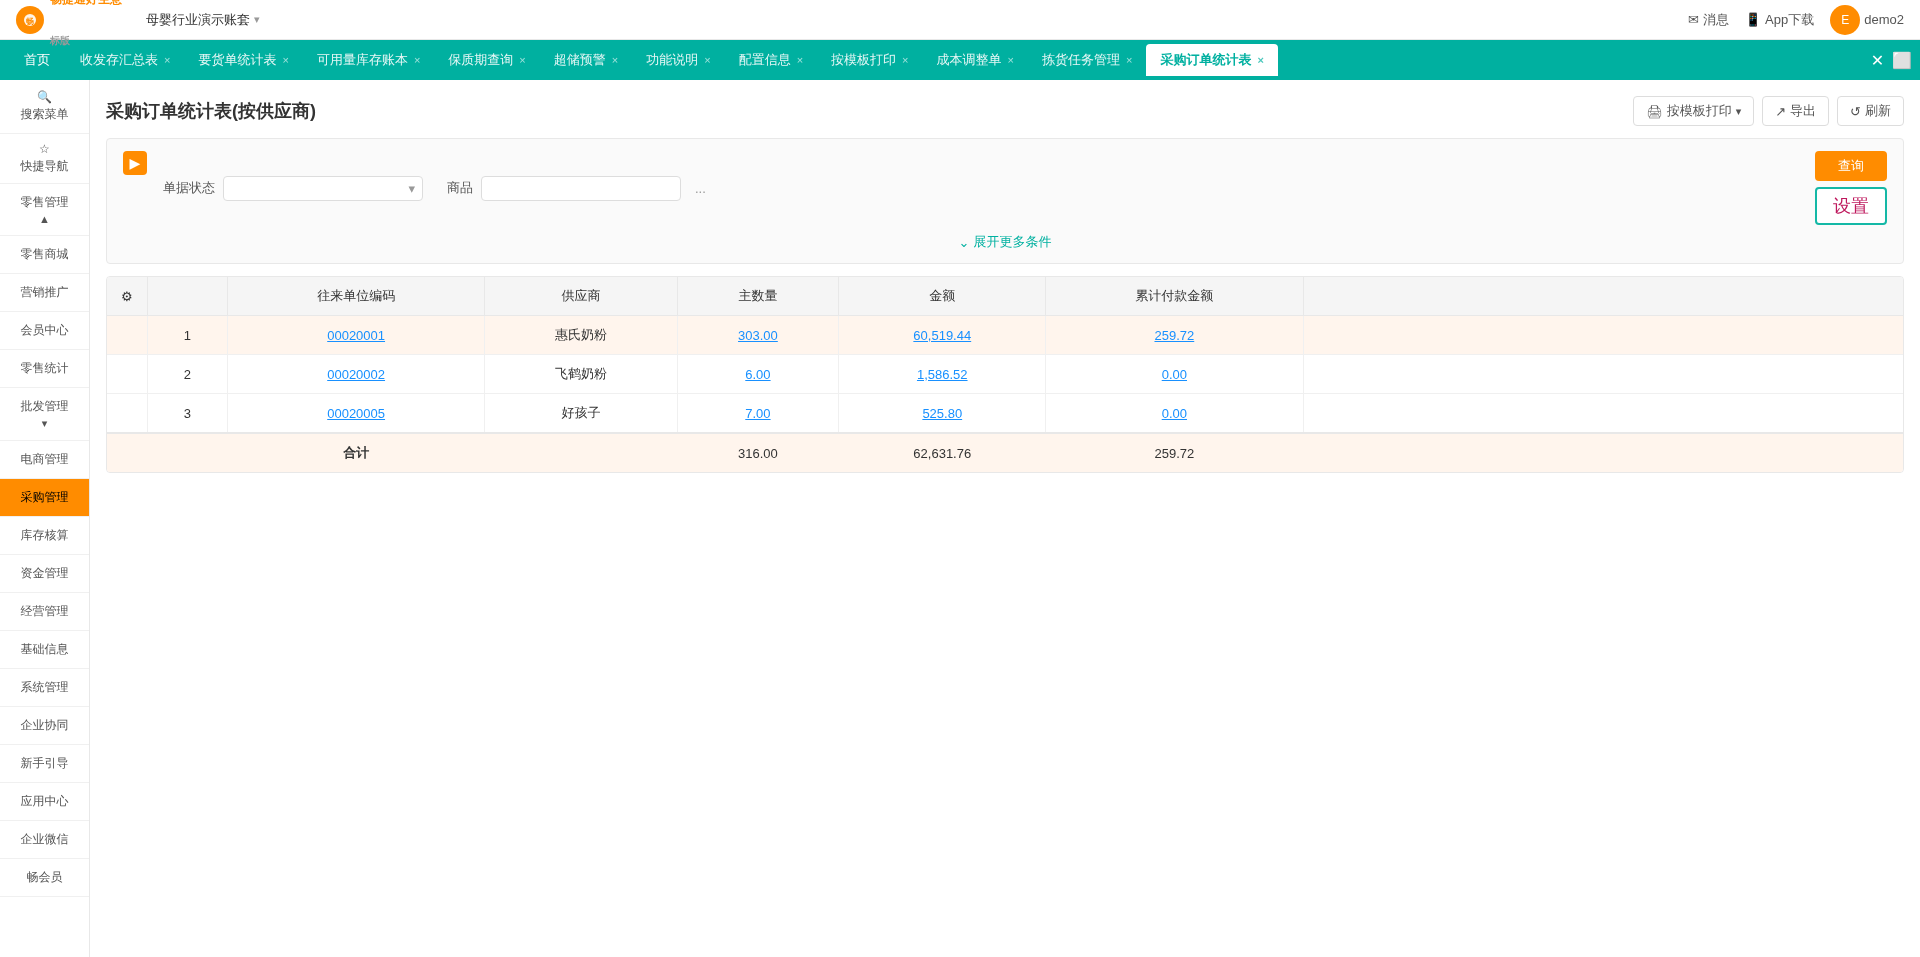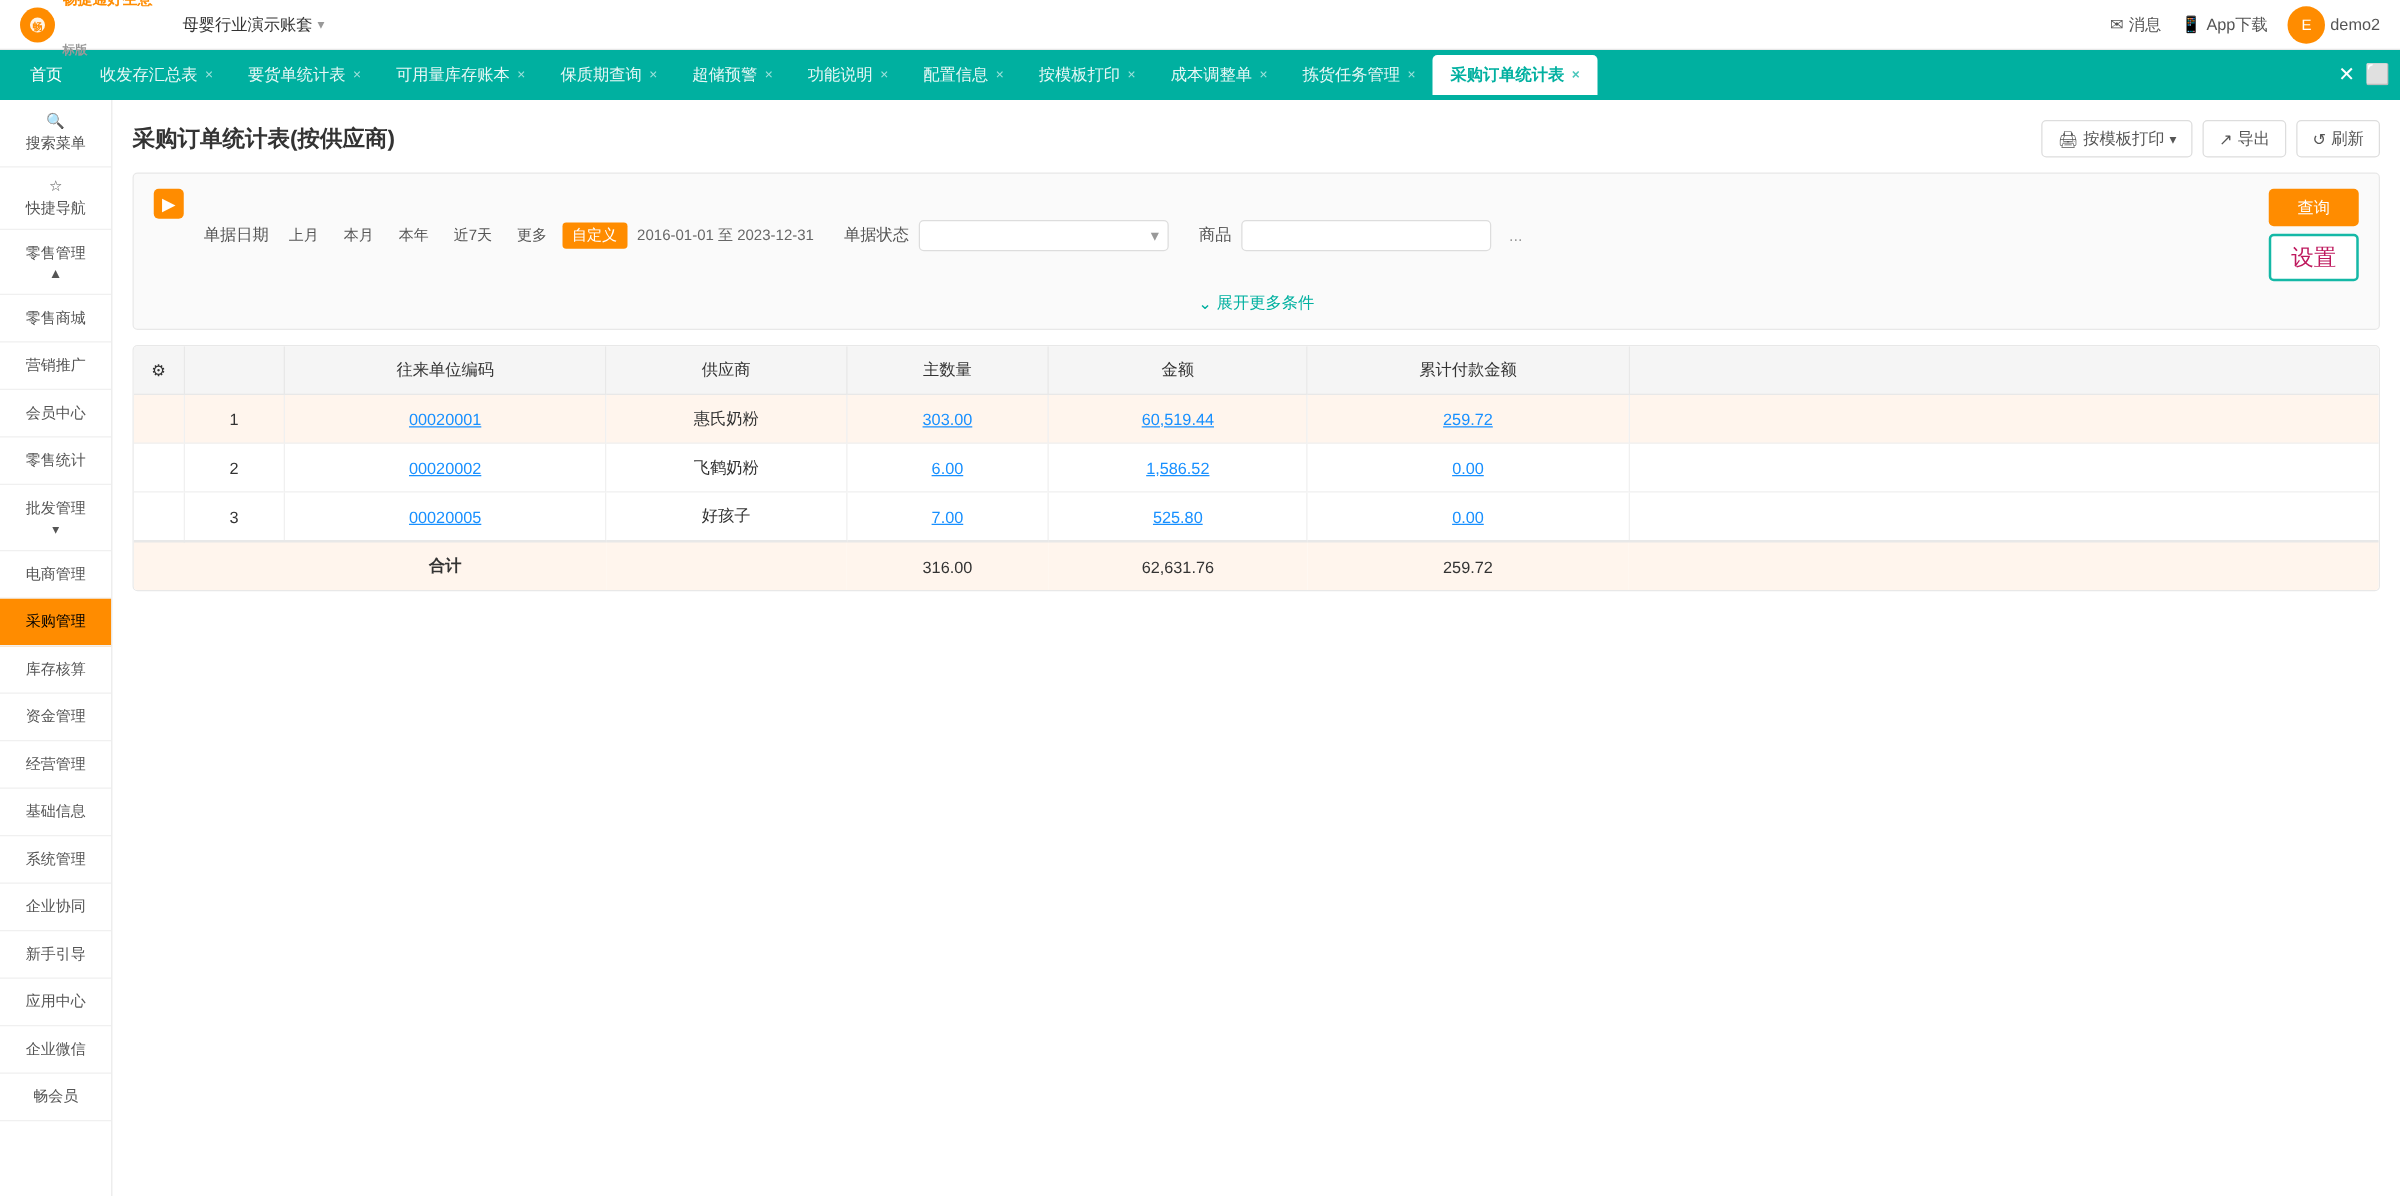--- a/index.html
+++ b/index.html
@@ -488,32 +488,20 @@
           </button>
         </div>
       </div>
 
       <div class="filter-area">
         <div class="filter-top-row">
           <div class="toggle-btn">▶</div>
           <div class="filter-main">
             <div class="filter-field-row">
 
-              <div class="filter-group">
-                <span class="filter-label">单据日期</span>
-                <div class="filter-date-shortcuts">
-                  <span class="date-shortcut">上月</span>
-                  <span class="date-shortcut">本月</span>
-                  <span class="date-shortcut">本年</span>
-                  <span class="date-shortcut">近7天</span>
-                  <span class="date-shortcut">更多</span>
-                  <span class="date-shortcut active-custom">自定义</span>
-                </div>
-                <span class="date-range">2016-01-01 至 2023-12-31</span>
-              </div>
 
               <div class="filter-group">
                 <span class="filter-label">单据状态</span>
                 <div class="select-wrapper">
                   <select class="filter-select">
                     <option value=""></option>
                   </select>
                 </div>
               </div>
 

